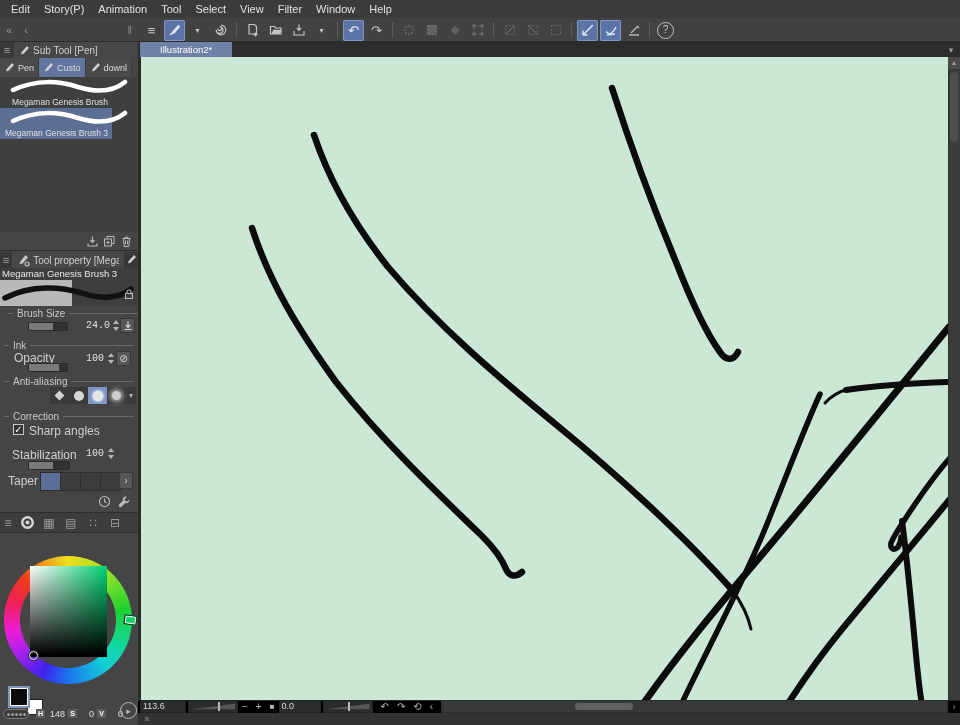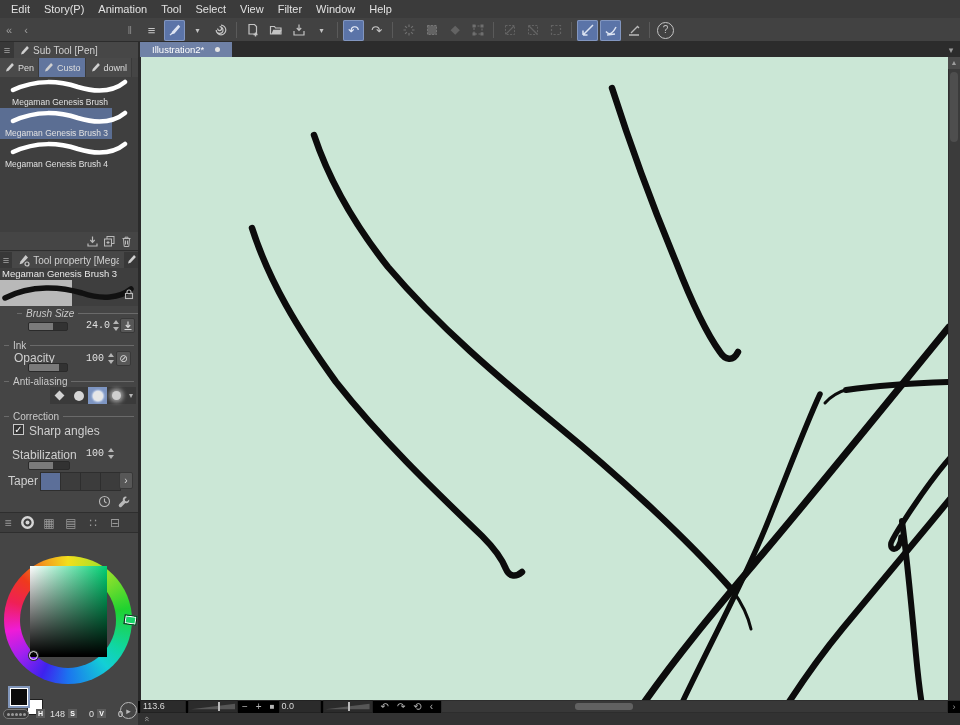--- a/index.html
+++ b/index.html
@@ -82,21 +82,21 @@
   #swatch-bg{left:27px;top:699px;width:16px;height:16px;background:#fff;border:1px solid #1f1f1f;}
   #swatch-fg{left:10px;top:688px;width:18px;height:18px;background:#0b0b0b;border:1px solid #fff;box-shadow:0 0 0 2px #8297bb;}
   #mix-pill{left:3px;top:709px;width:26px;height:10px;border:1px solid #7a7a7a;border-radius:5px;background:#3b3b3b;display:flex;align-items:center;justify-content:center;gap:1px;}
   #mix-pill i{width:3px;height:3px;border-radius:50%;background:#9a9a9a;}
   .hsv-key{width:9px;height:9px;background:#5c5c5c;color:#fff;font-size:7px;font-weight:bold;text-align:center;line-height:9px;display:inline-block;}
   .hsv-val{font-size:9px;color:#e0e0e0;display:inline-block;text-align:right;}
   #hsv-row{left:36px;top:708px;height:11px;display:flex;align-items:center;gap:3px;}
   #pick-btn{left:120px;top:702px;width:17px;height:17px;border:1.5px solid #b9b9b9;border-radius:50%;color:#b9b9b9;font-size:9px;display:flex;align-items:center;justify-content:center;}
   
   #tabbar{left:138px;top:42px;width:822px;height:15px;background:#2c2c2c;}
-  #doc-tab{left:140px;top:42px;width:92px;height:15px;background:#6f81a6;color:#fff;font-size:9.5px;display:flex;align-items:center;padding:0 12px;gap:4px;}
+  #doc-tab{left:140px;top:42px;width:92px;height:15px;background:#6f81a6;color:#fff;font-size:9.5px;display:flex;align-items:center;padding:0 20px;gap:4px;}
   #doc-tab .dot{margin-left:auto;width:5px;height:5px;border-radius:50%;background:#e3e3e3;}
   #tab-chev{left:944px;top:42px;width:14px;height:15px;color:#9a9a9a;font-size:9px;display:flex;align-items:center;justify-content:center;}
   #canvas{left:141px;top:57px;width:807px;height:643px;overflow:hidden;}
   #canvas-edge{left:138px;top:57px;width:3px;height:643px;background:#2a2a2a;}
   #stroke-svg path{fill:none;stroke-linecap:round;stroke-linejoin:round;}
   
   #vscroll{left:948px;top:57px;width:12px;height:643px;background:#3b3b3b;border-left:1px solid #2e2e2e;}
   #vscroll-up{left:948px;top:57px;width:12px;height:12px;background:#4a4a4a;color:#9d9d9d;font-size:7px;text-align:center;line-height:12px;}
   #vscroll-thumb{left:950px;top:72px;width:8px;height:70px;background:#4e4e4e;border-radius:4px;}
   
@@ -284,26 +284,20 @@
         <path d="M5 12 C28 1 52 3 70 9 C90 15 106 13 117 4" fill="none" stroke="#fff" stroke-width="4.5" stroke-linecap="round"></path>
       </svg>
       <div class="brush-label">Megaman Genesis Brush</div>
     </div>
     <div class="brush-item sel">
       <svg width="122" height="17" viewBox="0 0 122 17">
         <path d="M5 12 C28 1 52 3 70 9 C90 15 106 13 117 4" fill="none" stroke="#fff" stroke-width="4.5" stroke-linecap="round"></path>
       </svg>
       <div class="brush-label">Megaman Genesis Brush 3</div>
     </div>
-    <div class="brush-item">
-      <svg width="122" height="17" viewBox="0 0 122 17">
-        <path d="M5 12 C28 1 52 3 70 9 C90 15 106 13 117 4" fill="none" stroke="#fff" stroke-width="4.5" stroke-linecap="round"></path>
-      </svg>
-      <div class="brush-label">Megaman Genesis Brush 4</div>
-    </div>
   </div>
 <div id="stool-footer" class="abs">
   <span>
       <svg width="13" height="13" viewBox="0 0 13 13">
         <path d="M6.5 1.5 V7 M4.3 5 L6.5 7.3 L8.7 5 M2 8.5 V11 h9 V8.5" stroke="#b9b9b9" stroke-width="1.2" fill="none"></path>
       </svg>
     </span>
   <span>
       <svg width="13" height="13" viewBox="0 0 13 13">
         <rect x="4" y="1.5" width="7" height="7" fill="none" stroke="#b9b9b9"></rect>
@@ -338,21 +332,21 @@
   <svg class="wave" width="134" height="26" viewBox="0 0 134 26">
     <path d="M5 18 C32 4 62 7 82 13 C102 20 120 18 131 9" fill="none" stroke="#111" stroke-width="5.5" stroke-linecap="round"></path>
   </svg>
   <div class="bname">Megaman Genesis Brush 3</div>
   <span class="lock"><svg width="12" height="12" viewBox="0 0 12 12">
         <rect x="2.5" y="5.5" width="7" height="5" fill="none" stroke="#b9b9b9" stroke-width="1.1"></rect>
         <path d="M4 5.5 V4 a2 2 0 0 1 4 0 V5.5" fill="none" stroke="#b9b9b9" stroke-width="1.1"></path>
       </svg></span>
 </div>
 
-<div class="abs grp-label" style="left:17px;top:308px;width:134px;font-style:italic;">
+<div class="abs grp-label" style="left:8px;top:308px;width:134px;">
   <span>Brush Size</span>
 </div>
 <div class="abs track" style="left:28px;top:322px;width:40px;">
     <div class="fill" style="width: 62%;"></div>
   </div>
 <div class="abs valtxt" style="left:76px;top:320px;width:34px;">24.0</div>
 <div class="abs spin" style="left:111px;top:319px;">
     <i class="up"></i>
     <i class="dn"></i>
   </div>

